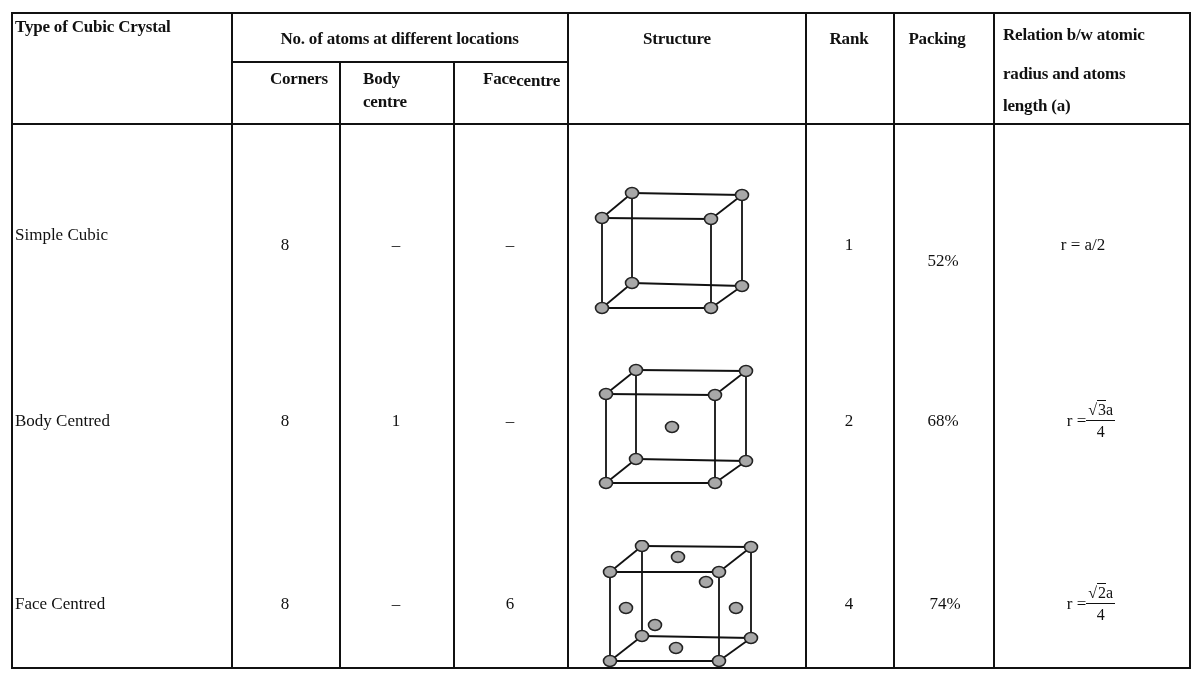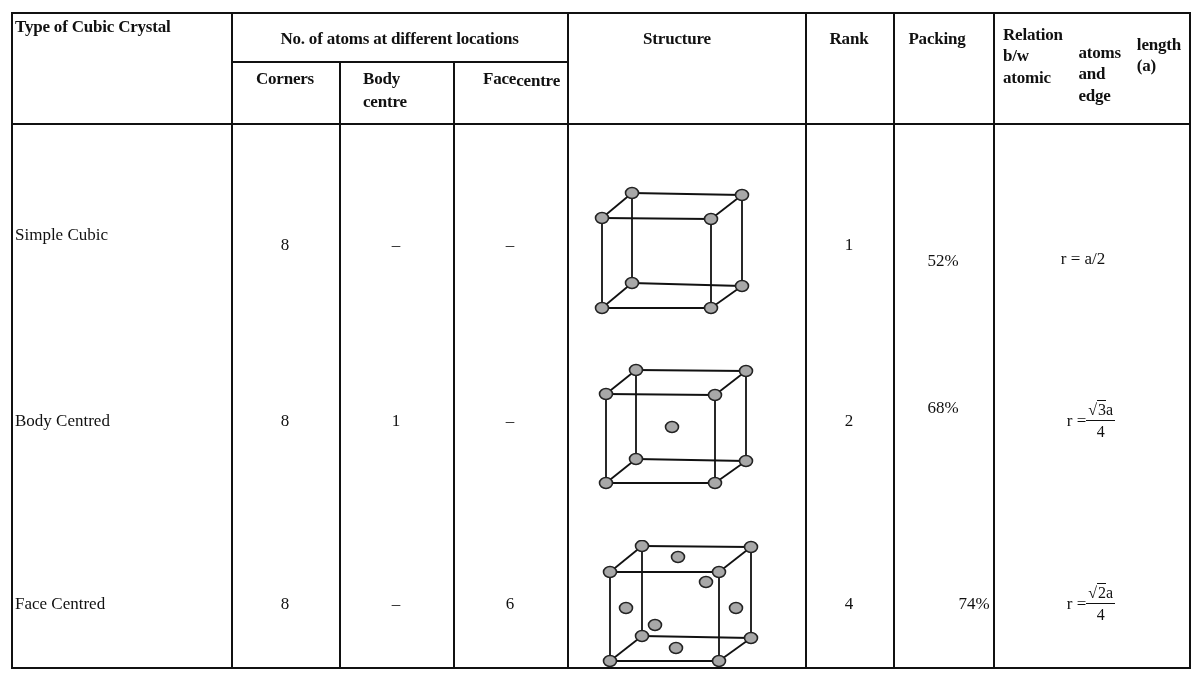--- a/index.html
+++ b/index.html
@@ -96,41 +96,41 @@
   <div class="vline" style="left:893px;"></div>
   <div class="vline" style="left:993px;"></div>
 
   <div class="hline" style="left:231px; top:61px; width:337px;"></div>
   <div class="hline" style="left:11px; top:123px; width:1178px;"></div>
 
   <div class="cell hdr left top" style="left:11px; top:16px; width:220px; height:30px;">Type of Cubic Crystal</div>
 
   <div class="cell hdr" style="left:231px; top:24px; width:337px; height:30px;">No. of atoms at different locations</div>
 
-  <div class="cell hdr top" style="left:231px; top:68px; width:108px; height:30px;">Corners</div>
+  <div class="cell hdr top" style="left:245px; top:68px; width:108px; height:30px;">Corners</div>
 
   <div class="cell hdr top" style="left:339px; top:68px; width:114px; height:54px; flex-direction:column; align-items:flex-start; padding-left:24px; box-sizing:border-box; justify-content:flex-start;">
     <span>Body</span>
     <span style="margin-top:2px;">centre</span>
   </div>
 
   <div class="cell hdr top" style="left:453px; top:68px; width:114px; height:54px; flex-direction:row; align-items:flex-start; padding-left:30px; box-sizing:border-box; justify-content:flex-start;">
     <span>Face</span>
     <span style="margin-top:2px;">centre</span>
   </div>
 
   <div class="cell hdr" style="left:567px; top:24px; width:220px; height:30px;">Structure</div>
 
   <div class="cell hdr" style="left:805px; top:24px; width:88px; height:30px;">Rank</div>
 
   <div class="cell hdr" style="left:893px; top:24px; width:88px; height:30px;">Packing</div>
 
-  <div class="cell hdr" style="left:993px; top:24px; width:188px; height:98px; flex-direction:row; align-items:flex-start; justify-content:flex-start; padding-left:10px; box-sizing:border-box;">
+  <div class="cell hdr" style="left:993px; top:24px; width:188px; height:98px; flex-direction:column; align-items:flex-start; justify-content:flex-start; padding-left:10px; box-sizing:border-box;">
     <span>Relation b/w atomic</span>
-    <span style="margin-top:18px;">atoms and edge</span>
+    <span style="margin-top:18px;">radius and atoms</span>
     <span style="margin-top:10px;">length (a)</span>
   </div>
 
   <div>
     <div class="cell left" style="left:11px; top:220px; width:220px; height:30px;">Simple Cubic</div>
     <div class="cell" style="left:231px; top:230px; width:108px; height:30px;">8</div>
     <div class="cell" style="left:339px; top:230px; width:114px; height:30px;">–</div>
     <div class="cell" style="left:453px; top:230px; width:114px; height:30px;">–</div>
 
     <svg class="cube" style="left:590px; top:185px;" width="170" height="130" viewBox="0 0 170 130">
@@ -155,21 +155,21 @@
       <ellipse class="atom" cx="12" cy="33" rx="6.5" ry="5.5"></ellipse>
       <ellipse class="atom" cx="121" cy="34" rx="6.5" ry="5.5"></ellipse>
       <ellipse class="atom" cx="42" cy="98" rx="6.5" ry="5.5"></ellipse>
       <ellipse class="atom" cx="152" cy="101" rx="6.5" ry="5.5"></ellipse>
       <ellipse class="atom" cx="12" cy="123" rx="6.5" ry="5.5"></ellipse>
       <ellipse class="atom" cx="121" cy="123" rx="6.5" ry="5.5"></ellipse>
     </svg>
 
     <div class="cell" style="left:805px; top:230px; width:88px; height:30px;">1</div>
     <div class="cell" style="left:893px; top:246px; width:100px; height:30px;">52%</div>
-    <div class="cell" style="left:993px; top:230px; width:180px; height:30px;margin-top:14px;">r = a/2</div>
+    <div class="cell" style="left:993px; top:230px; width:180px; height:30px;">r = a/2</div>
   </div>
 
   <div>
     <div class="cell left" style="left:11px; top:406px; width:220px; height:30px;">Body Centred</div>
     <div class="cell" style="left:231px; top:406px; width:108px; height:30px;">8</div>
     <div class="cell" style="left:339px; top:406px; width:114px; height:30px;">1</div>
     <div class="cell" style="left:453px; top:406px; width:114px; height:30px;">–</div>
 
     <svg class="cube" style="left:594px; top:362px;" width="170" height="130" viewBox="0 0 170 130">
       <line class="edge" x1="42" y1="8" x2="152" y2="9"></line>
@@ -190,21 +190,21 @@
       <ellipse class="atom" cx="121" cy="33" rx="6.5" ry="5.5"></ellipse>
       <ellipse class="atom" cx="42" cy="97" rx="6.5" ry="5.5"></ellipse>
       <ellipse class="atom" cx="152" cy="99" rx="6.5" ry="5.5"></ellipse>
       <ellipse class="atom" cx="12" cy="121" rx="6.5" ry="5.5"></ellipse>
       <ellipse class="atom" cx="121" cy="121" rx="6.5" ry="5.5"></ellipse>
 
       <ellipse class="atom" cx="78" cy="65" rx="6.5" ry="5.5"></ellipse>
     </svg>
 
     <div class="cell" style="left:805px; top:406px; width:88px; height:30px;">2</div>
-    <div class="cell" style="left:893px; top:393px; width:100px; height:30px;">68%</div>
+    <div class="cell" style="left:893px; top:406px; width:100px; height:30px;">68%</div>
     <div class="cell" style="left:993px; top:396px; width:196px; height:50px;">
       <span class="formula">
         <span>r =</span>
         <span class="frac">
           <span class="num">
             <span class="sqrt">√<span class="radicand">3</span></span><span>a</span>
           </span>
           <span class="den">4</span>
         </span>
       </span>
@@ -242,21 +242,21 @@
 
       <ellipse class="atom" cx="80" cy="17" rx="6.5" ry="5.5"></ellipse>
       <ellipse class="atom" cx="108" cy="42" rx="6.5" ry="5.5"></ellipse>
       <ellipse class="atom" cx="28" cy="68" rx="6.5" ry="5.5"></ellipse>
       <ellipse class="atom" cx="138" cy="68" rx="6.5" ry="5.5"></ellipse>
       <ellipse class="atom" cx="57" cy="85" rx="6.5" ry="5.5"></ellipse>
       <ellipse class="atom" cx="78" cy="108" rx="6.5" ry="5.5"></ellipse>
     </svg>
 
     <div class="cell" style="left:805px; top:589px; width:88px; height:30px;">4</div>
-    <div class="cell" style="left:893px; top:589px; width:104px; height:30px;padding-left:29px;">74%</div>
+    <div class="cell" style="left:893px; top:589px; width:104px; height:30px;">74%</div>
     <div class="cell" style="left:993px; top:579px; width:196px; height:50px;">
       <span class="formula">
         <span>r =</span>
         <span class="frac">
           <span class="num">
             <span class="sqrt">√<span class="radicand">2</span></span><span>a</span>
           </span>
           <span class="den">4</span>
         </span>
       </span>

